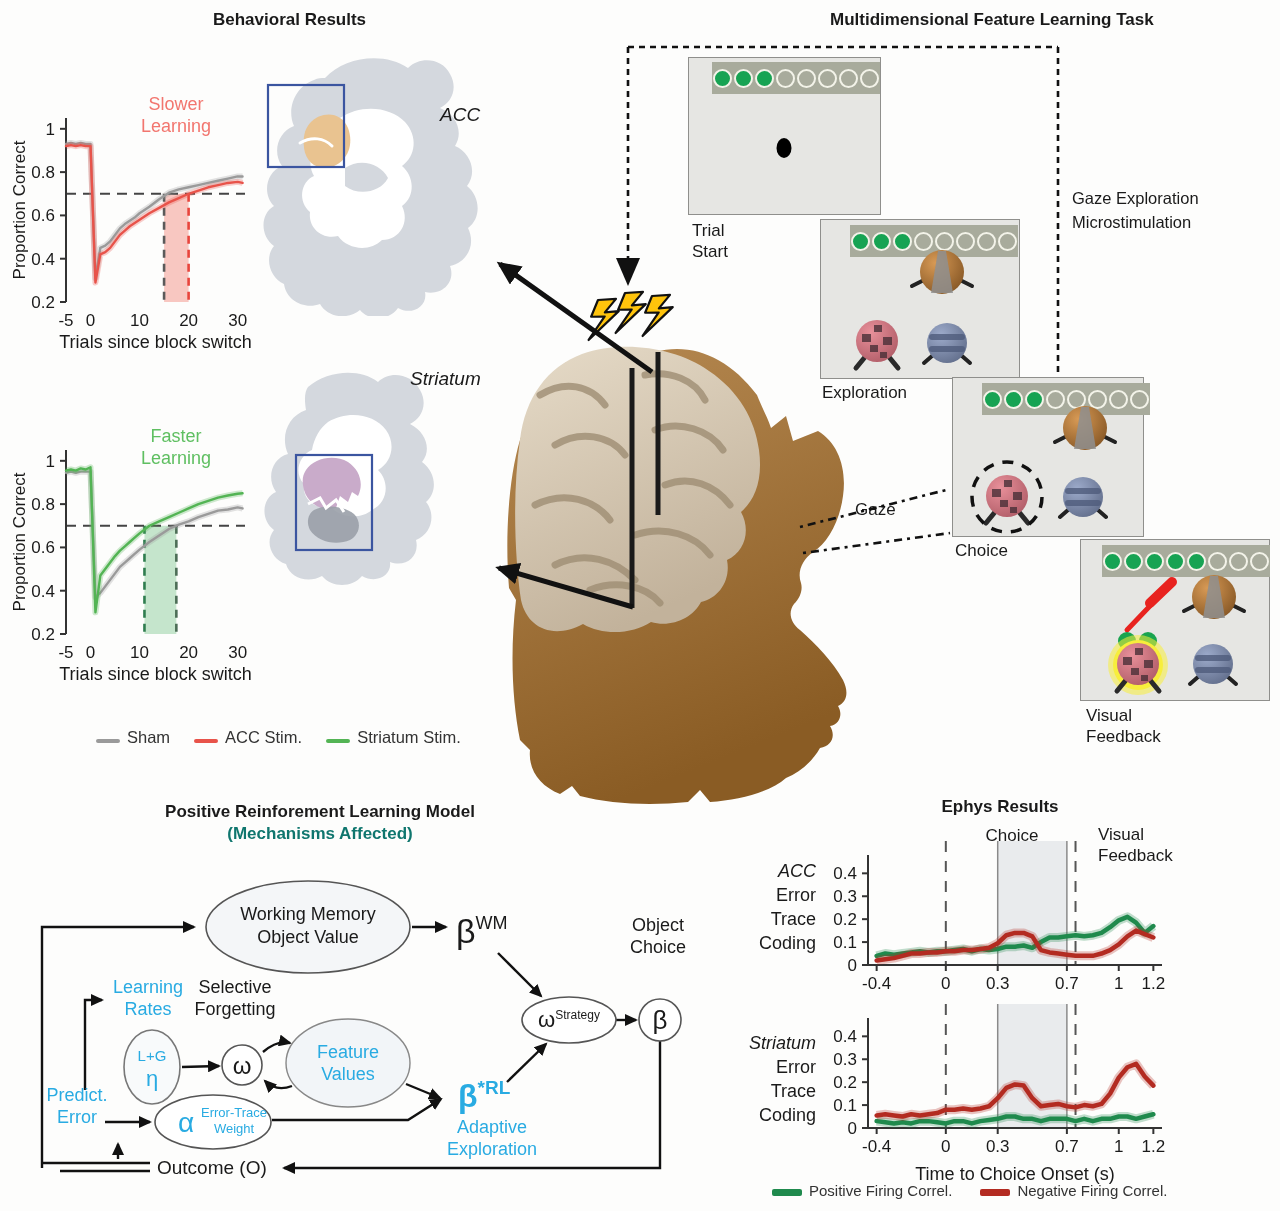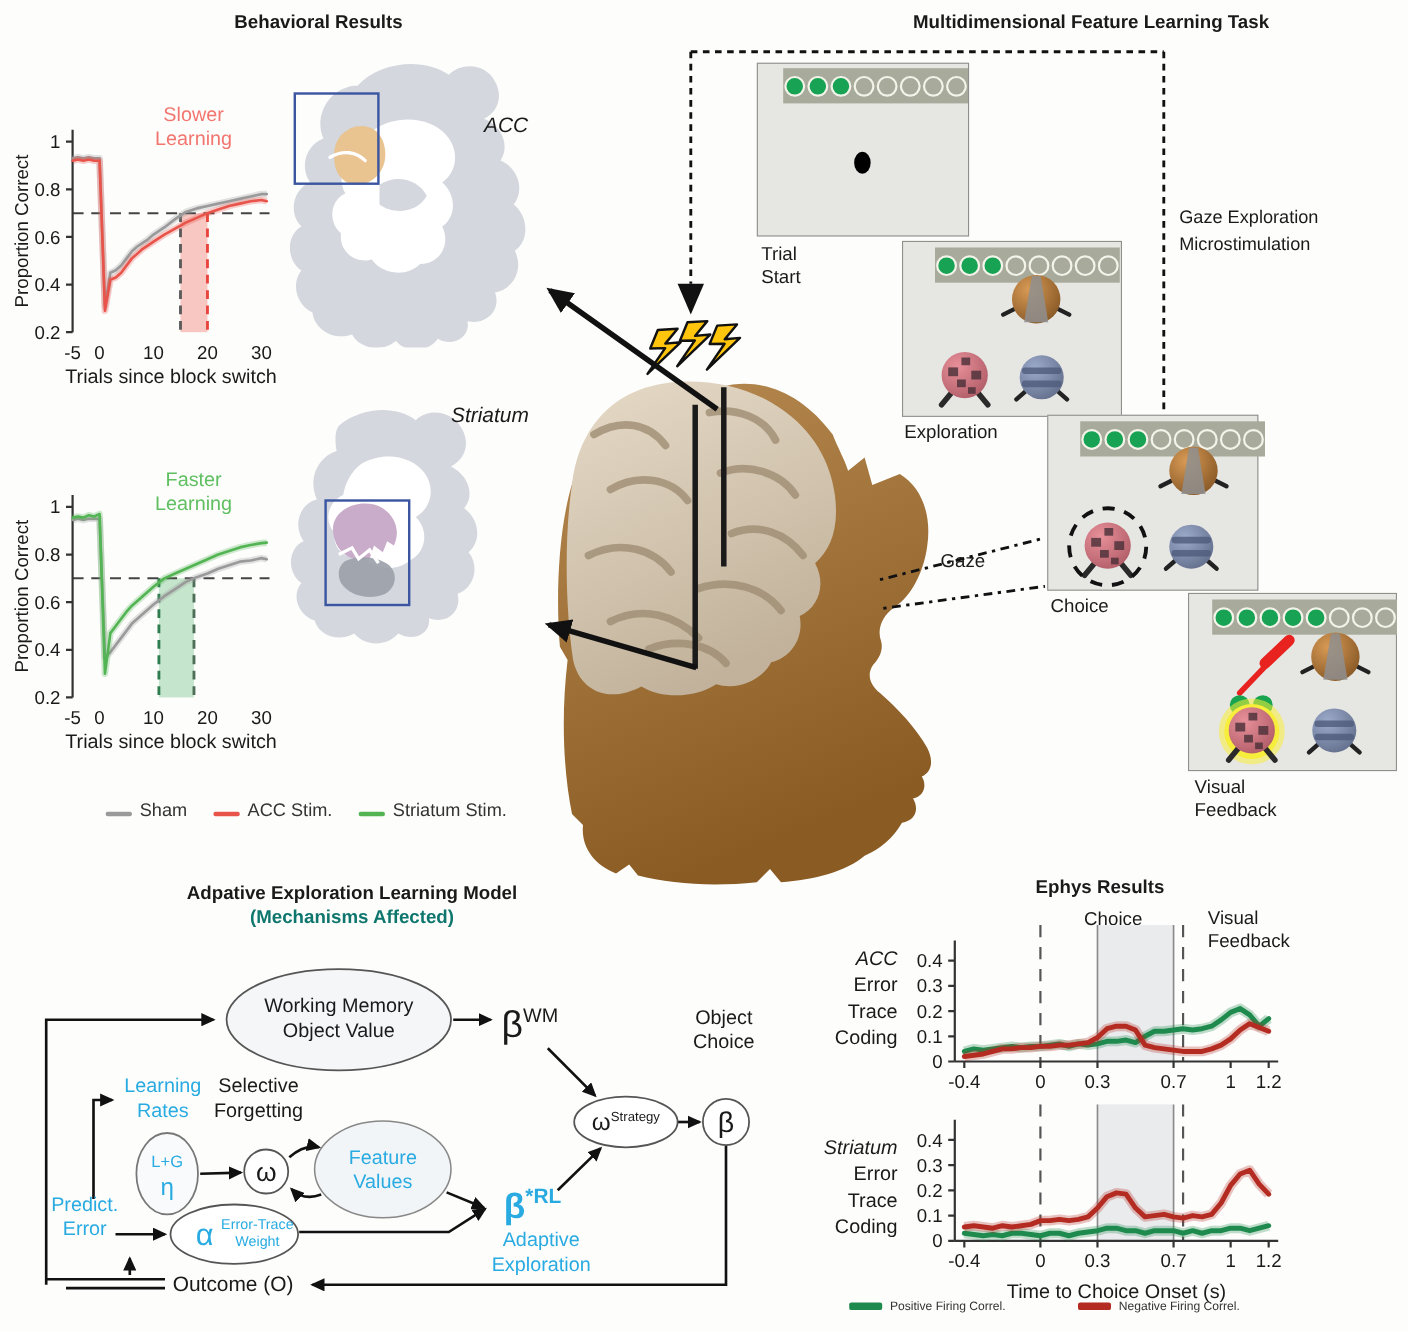--- a/index.html
+++ b/index.html
@@ -334,21 +334,21 @@
         </g>
     </g>
 
     <line x1="652" y1="372" x2="500" y2="264" stroke="#111" stroke-width="5" marker-end="url(#ahL)"></line>
     <line x1="633" y1="607" x2="499" y2="568" stroke="#111" stroke-width="5" marker-end="url(#ahL)"></line>
 
     <path d="M800 527 L950 489" fill="none" stroke="#111" stroke-width="2.6" stroke-dasharray="3 5 8 5"></path>
     <path d="M803 553 L950 533" fill="none" stroke="#111" stroke-width="2.6" stroke-dasharray="3 5 8 5"></path>
   </svg>
 
-  <div class="abs modeltitle ctr" style="left:60px;top:802px;width:520px;">Adpative Exploration Learning Model</div>
+  <div class="abs modeltitle ctr" style="left:60px;top:802px;width:520px;">Positive Reinforement Learning Model</div>
   <div class="abs modeltitle ctr cyan" style="left:60px;top:824px;width:520px;">(Mechanisms Affected)</div>
 
   <svg class="abs" style="left:20px;top:795px;" width="700" height="400" viewBox="0 0 700 400" font-family="Liberation Sans, sans-serif">
     <defs>
       <marker id="ahS" markerUnits="userSpaceOnUse" markerWidth="14" markerHeight="12" refX="11" refY="6" orient="auto">
         <path d="M0 0 L13 6 L0 12 Z" fill="#111"></path>
       </marker>
     </defs>
     <g stroke="#111" stroke-width="2.4" fill="none">
       <path d="M22 373 L22 132 L174 132" marker-end="url(#ahS)"></path>
@@ -495,18 +495,18 @@
       <polyline points="128.64705882352942,128.125 137.29411764705884,129.27083333333334 145.94117647058823,130.41666666666666 154.58823529411765,129.27083333333334 163.23529411764707,130.41666666666666 171.8823529411765,128.125 180.52941176470588,128.125 189.1764705882353,129.27083333333334 197.8235294117647,130.41666666666666 206.47058823529412,128.125 215.11764705882354,128.125 223.76470588235293,130.41666666666666 232.41176470588238,128.125 241.05882352941177,126.97916666666667 249.70588235294116,125.83333333333333 258.3529411764706,123.54166666666667 267,123.54166666666667 275.6470588235294,125.83333333333333 284.29411764705884,125.83333333333333 292.94117647058823,128.125 301.5882352941177,125.83333333333333 310.2352941176471,125.83333333333333 318.88235294117646,125.83333333333333 327.52941176470586,128.125 336.1764705882353,125.83333333333333 344.82352941176475,128.125 353.47058823529414,125.83333333333333 362.11764705882354,125.83333333333333 370.7647058823529,123.54166666666667 379.4117647058823,123.54166666666667 388.05882352941177,125.83333333333333 396.70588235294116,123.54166666666667 405.3529411764706,121.25" fill="none" stroke="#1f8a4d" stroke-width="4.5" stroke-linecap="round" stroke-linejoin="round"></polyline>
       <polyline points="128.64705882352942,122.39583333333333 137.29411764705884,121.25 145.94117647058823,122.39583333333333 154.58823529411765,123.54166666666667 163.23529411764707,121.25 171.8823529411765,122.39583333333333 180.52941176470588,121.25 189.1764705882353,120.10416666666666 197.8235294117647,116.66666666666666 206.47058823529412,116.66666666666666 215.11764705882354,115.52083333333333 223.76470588235293,116.66666666666666 232.41176470588238,115.52083333333333 241.05882352941177,113.22916666666666 249.70588235294116,105.20833333333333 258.3529411764706,94.89583333333334 267,91.45833333333333 275.6470588235294,92.60416666666666 284.29411764705884,105.20833333333333 292.94117647058823,113.22916666666666 301.5882352941177,112.08333333333333 310.2352941176471,110.9375 318.88235294117646,113.22916666666666 327.52941176470586,114.375 336.1764705882353,112.08333333333333 344.82352941176475,113.22916666666666 353.47058823529414,110.9375 362.11764705882354,100.625 370.7647058823529,84.58333333333333 379.4117647058823,74.27083333333333 388.05882352941177,70.83333333333333 396.70588235294116,83.4375 405.3529411764706,92.60416666666666" fill="none" stroke="#b32b21" stroke-width="9" stroke-opacity="0.28" stroke-linejoin="round"></polyline>
       <polyline points="128.64705882352942,122.39583333333333 137.29411764705884,121.25 145.94117647058823,122.39583333333333 154.58823529411765,123.54166666666667 163.23529411764707,121.25 171.8823529411765,122.39583333333333 180.52941176470588,121.25 189.1764705882353,120.10416666666666 197.8235294117647,116.66666666666666 206.47058823529412,116.66666666666666 215.11764705882354,115.52083333333333 223.76470588235293,116.66666666666666 232.41176470588238,115.52083333333333 241.05882352941177,113.22916666666666 249.70588235294116,105.20833333333333 258.3529411764706,94.89583333333334 267,91.45833333333333 275.6470588235294,92.60416666666666 284.29411764705884,105.20833333333333 292.94117647058823,113.22916666666666 301.5882352941177,112.08333333333333 310.2352941176471,110.9375 318.88235294117646,113.22916666666666 327.52941176470586,114.375 336.1764705882353,112.08333333333333 344.82352941176475,113.22916666666666 353.47058823529414,110.9375 362.11764705882354,100.625 370.7647058823529,84.58333333333333 379.4117647058823,74.27083333333333 388.05882352941177,70.83333333333333 396.70588235294116,83.4375 405.3529411764706,92.60416666666666" fill="none" stroke="#b32b21" stroke-width="4.5" stroke-linecap="round" stroke-linejoin="round"></polyline>
       <text x="68" y="56" text-anchor="end" font-size="18" fill="#1a1a1a" font-style="italic">Striatum</text>
       <text x="68" y="80" text-anchor="end" font-size="18" fill="#1a1a1a">Error</text>
       <text x="68" y="104" text-anchor="end" font-size="18" fill="#1a1a1a">Trace</text>
       <text x="68" y="128" text-anchor="end" font-size="18" fill="#1a1a1a">Coding</text>
       <text x="267" y="187" text-anchor="middle" font-size="18" fill="#1a1a1a">Time to Choice Onset (s)</text>
     </svg>
 
-  <div class="abs legend" style="left:772px;top:1182px;gap:66px;font-size:11px;">
+  <div class="abs legend" style="left:772px;top:1182px;gap:28px;font-size:15px;">
     <span><span class="sw" style="width: 30px; height: 7px; background: rgb(31, 138, 77);"></span><span>Positive Firing Correl.</span></span>
     <span><span class="sw" style="width: 30px; height: 7px; background: rgb(179, 43, 33);"></span><span>Negative Firing Correl.</span></span>
   </div>
 
 </div>
 
 </body></html>

